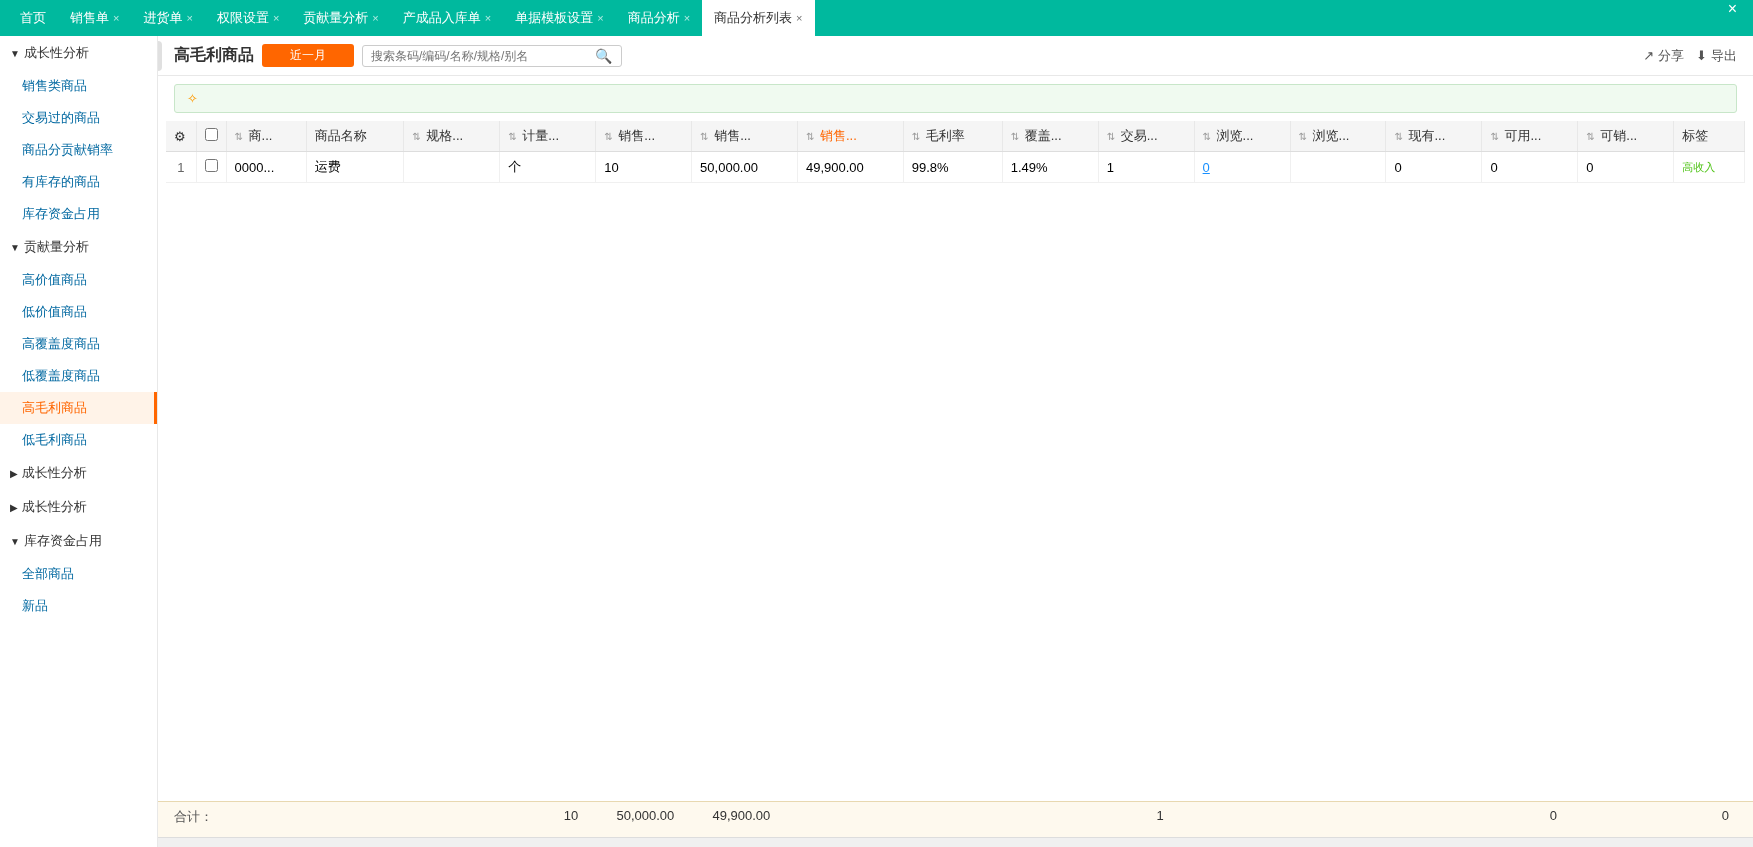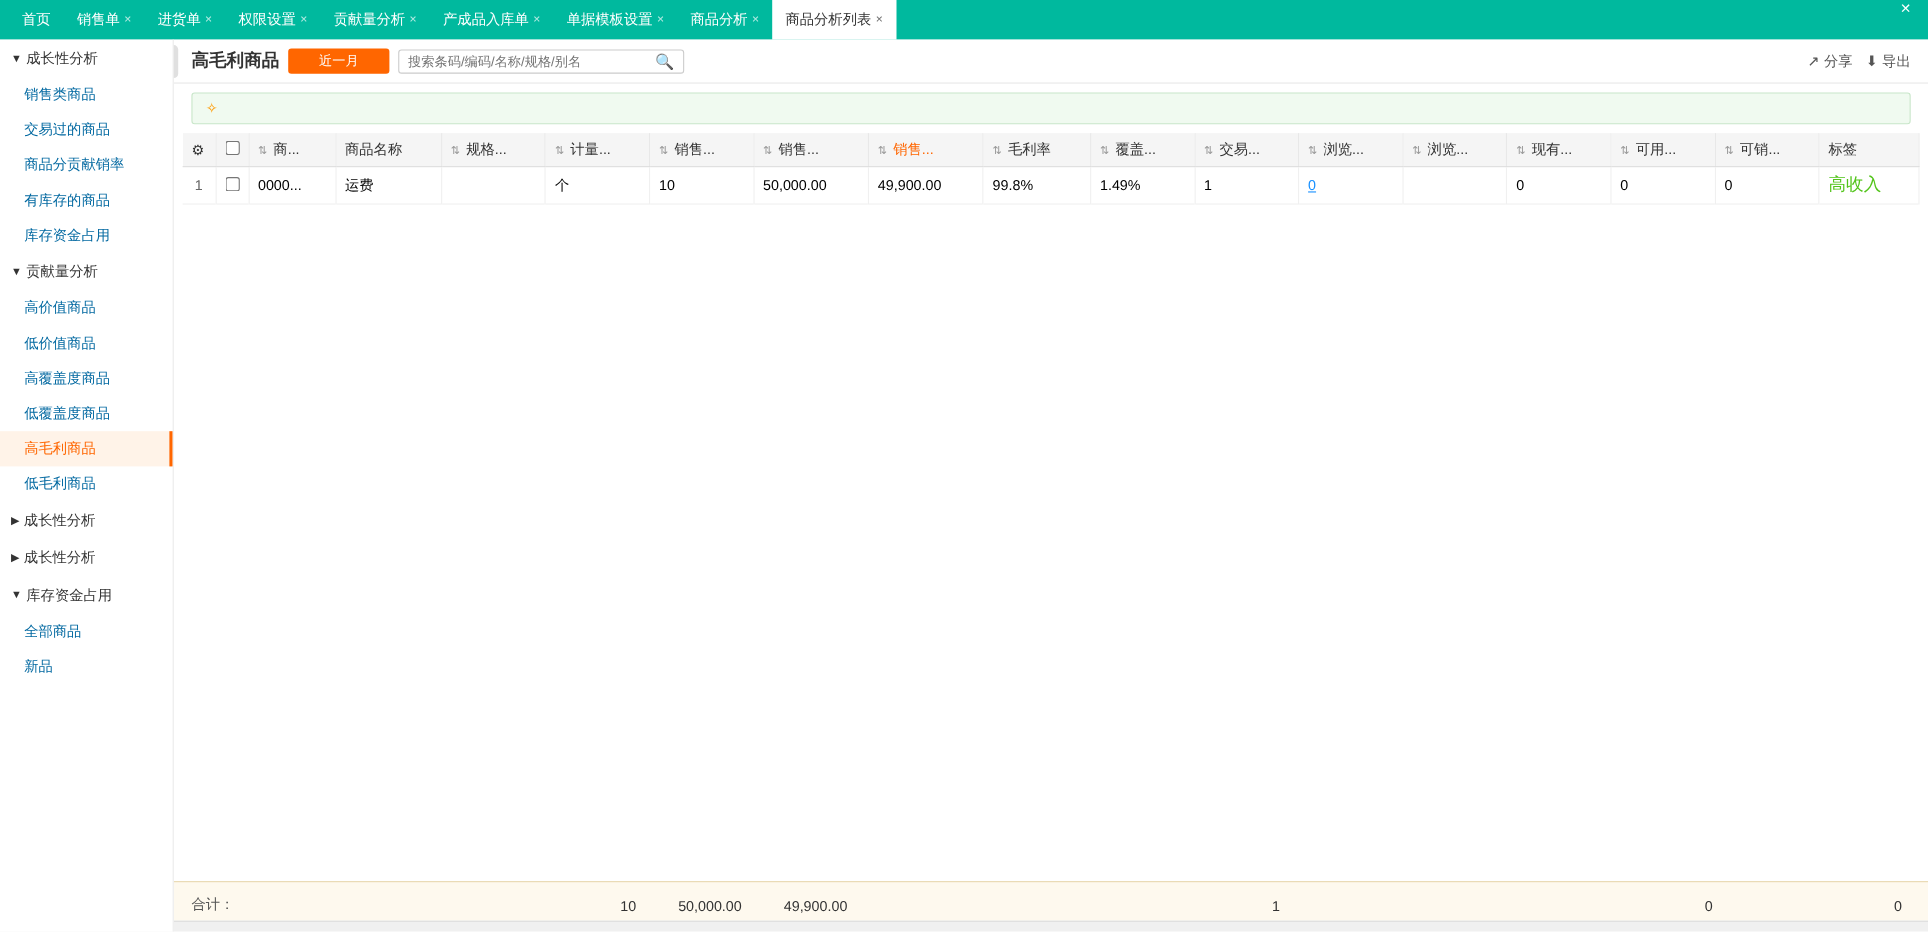--- a/index.html
+++ b/index.html
@@ -201,31 +201,31 @@
       margin-right: 2px;
     }
     tbody tr { border-bottom: 1px solid #f0f0f0; }
     tbody td {
       padding: 6px 8px;
       border-right: 1px solid #f0f0f0;
       white-space: nowrap;
     }
     .tag-high-income {
       color: #52c41a;
-      font-size: 16px;
+      font-size: 11px;
     }
     .row-num { color: #666; text-align: center; }
 
     
     .table-footer {
       background: #fef9ee;
       border-top: 1px solid #e8d8b0;
       padding: 6px 16px;
       display: flex;
-      align-items: flex-end;
+      align-items: flex-start;
       gap: 16px;
       font-size: 13px;
       color: #333;
       height: 36px;
     }
     .footer-label { color: #555; }
     .footer-cell {
       min-width: 80px;
       text-align: right;
       padding: 0 8px;

